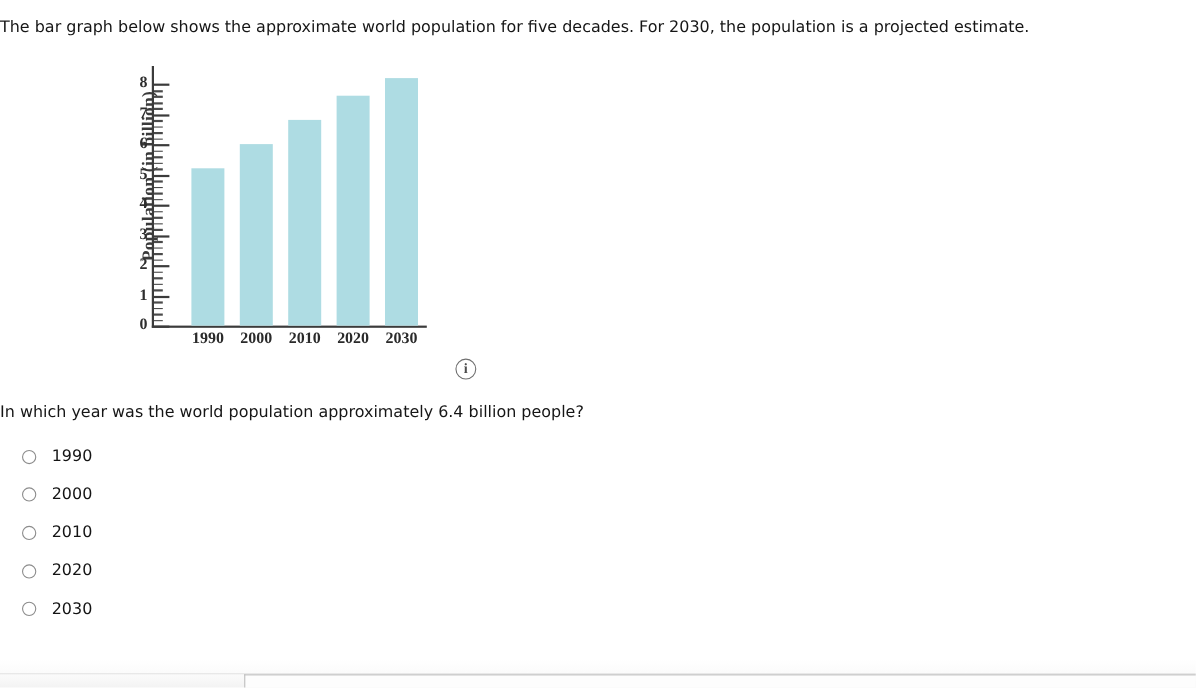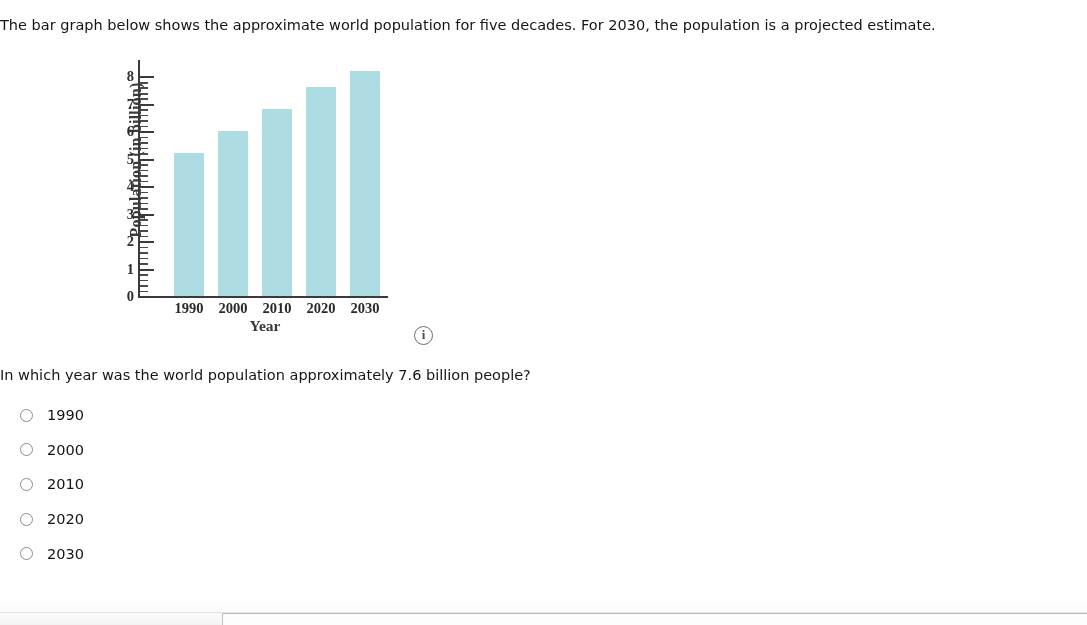--- a/index.html
+++ b/index.html
@@ -319,26 +319,25 @@
 
     <div class="xtlabels" id="xtlabels">
         <div class="xtlabel" style="left: 26px;">1990</div>
         <div class="xtlabel" style="left: 70px;">2000</div>
         <div class="xtlabel" style="left: 114px;">2010</div>
         <div class="xtlabel" style="left: 158px;">2020</div>
         <div class="xtlabel" style="left: 202px;">2030</div>
       </div>
   </div>
 
-  <div class="xlabel">Year</div>
 </div>
 
 <div class="info-icon">i</div>
 
-<div class="question">In which year was the world population approximately 7.6 billion people?</div>
+<div class="question">In which year was the world population approximately 6.4 billion people?</div>
 <div class="options" id="options">
     <div class="option">
       <span class="radio"></span>
       <span class="option-label">1990</span>
     </div>
     <div class="option">
       <span class="radio"></span>
       <span class="option-label">2000</span>
     </div>
     <div class="option">

